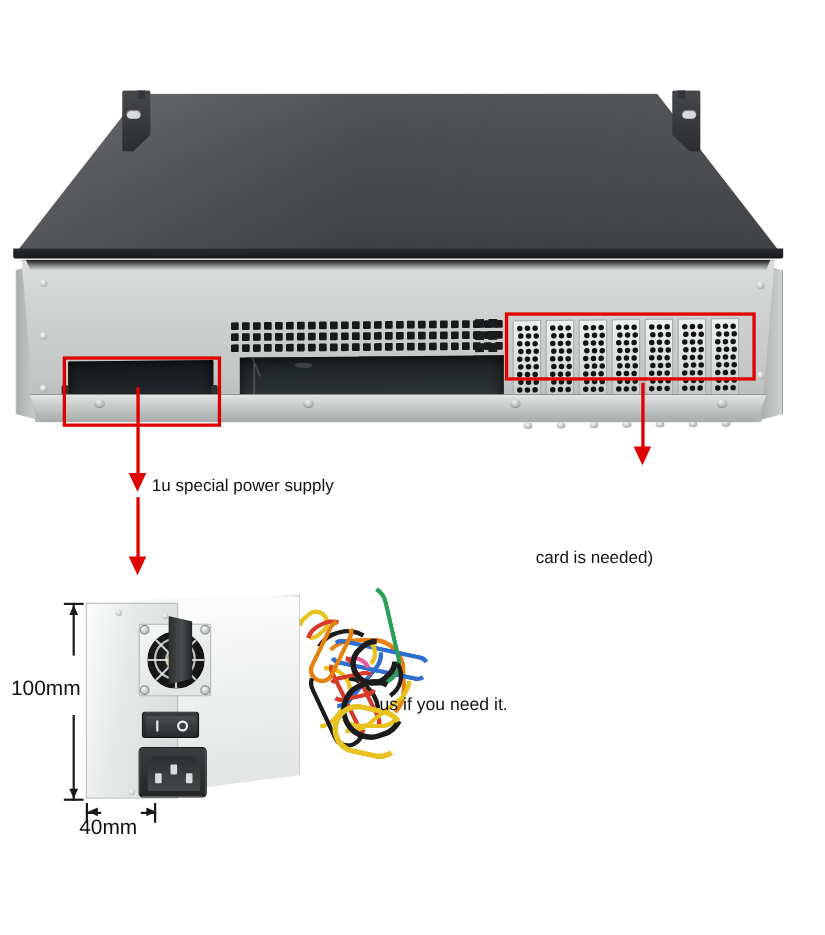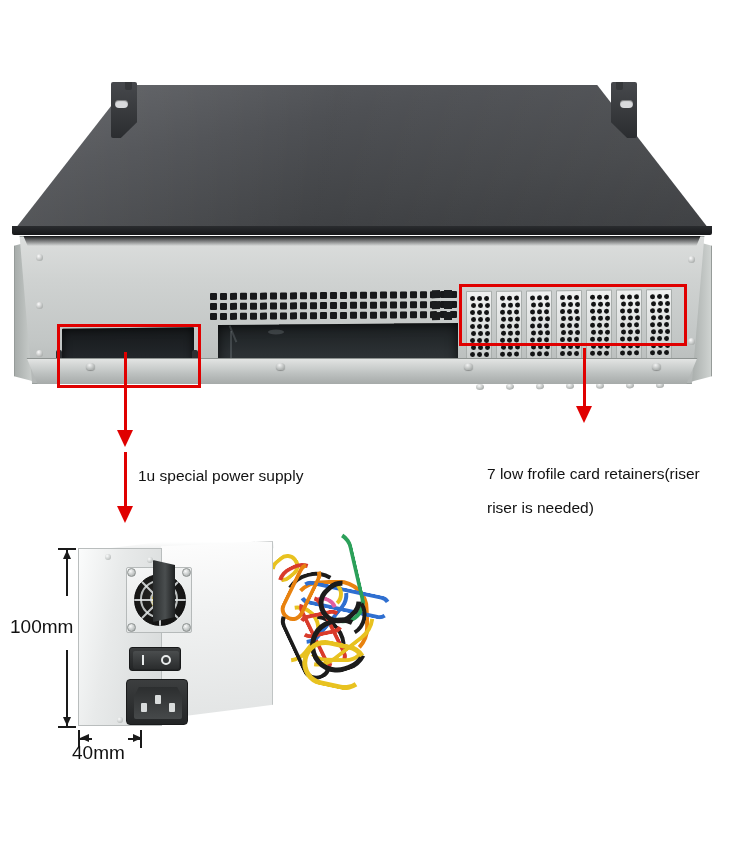--- a/index.html
+++ b/index.html
@@ -613,24 +613,23 @@
 
   <div class="arrow-line" style="left:124px; top:352px; height:82px;"></div>
   <div class="arrow-head" style="left:117px; top:430px;"></div>
 
   <div class="arrow-line" style="left:124px; top:452px; height:58px;"></div>
   <div class="arrow-head" style="left:117px; top:506px;"></div>
 
   <div class="arrow-line" style="left:583px; top:348px; height:62px;"></div>
   <div class="arrow-head" style="left:576px; top:406px;"></div>
 
-  <div class="anno-text" style="left:138px; top:427px;margin-top:34px;">1u special power supply</div>
-
-  <div class="anno-text" style="left:487px; top:459px;">7 low frofile card retainers(riser</div>
-  <div class="anno-text" style="left:487px; top:493px;">riser is needed)</div>
+  <div class="anno-text" style="left:138px; top:427px;">1u special power supply</div>
+
+  <div class="anno-text" style="left:487px; top:493px;">card is needed)</div>
 
   <div id="psu-photo">
 
     <div class="cables" id="cables">
         <div class="cable" style="left: 2px; top: 14px; width: 30px; height: 24px; border-width: 4px; border-top-color: rgb(232, 194, 32); border-right-color: rgb(232, 194, 32); border-bottom-color: rgb(232, 194, 32); transform: rotate(-40deg);"></div>
         <div class="cable" style="left: 9px; top: 22px; width: 46px; height: 42px; border-width: 4px; border-top-color: rgb(217, 59, 43); border-right-color: transparent; border-bottom-color: transparent; transform: rotate(-27deg);"></div>
         <div class="cable" style="left: 16px; top: 30px; width: 62px; height: 60px; border-width: 4px; border-top-color: rgb(28, 28, 28); border-right-color: transparent; border-bottom-color: transparent; transform: rotate(-14deg);"></div>
         <div class="cable" style="left: 23px; top: 38px; width: 78px; height: 78px; border-width: 4px; border-top-color: rgb(232, 130, 15); border-right-color: rgb(232, 130, 15); border-bottom-color: transparent; transform: rotate(-1deg);"></div>
         <div class="cable" style="left: 30px; top: 46px; width: 94px; height: 24px; border-width: 4px; border-top-color: rgb(47, 111, 208); border-right-color: transparent; border-bottom-color: rgb(47, 111, 208); transform: rotate(12deg);"></div>
         <div class="cable" style="left: 37px; top: 54px; width: 30px; height: 42px; border-width: 4px; border-top-color: rgb(228, 95, 160); border-right-color: transparent; border-bottom-color: transparent; transform: rotate(25deg);"></div>
@@ -730,18 +729,19 @@
   <div class="dim-line" style="left:66px; top:650px; width:2px; height:78px;"></div>
   <div class="dim-cap" style="left:58px; top:726px; width:18px; height:2px;"></div>
   <div class="dim-text" style="left:10px; top:616px;">100mm</div>
 
   <div class="dim-cap" style="left:78px; top:730px; width:2px; height:18px;"></div>
   <div class="dim-line" style="left:78px; top:738px; width:14px; height:2px;"></div>
   <div class="dim-line" style="left:128px; top:738px; width:14px; height:2px;"></div>
   <div class="dim-cap" style="left:140px; top:730px; width:2px; height:18px;"></div>
   <div class="dim-text" style="left:72px; top:742px;">40mm</div>
 
+  <div class="body-text" style="left:345px; top:624px;">us if you need it.</div>
 
 <div class="dim-arrow" style="left: 63px; top: 550px; border-left: 4px solid transparent; border-right: 4px solid transparent; border-bottom: 9px solid rgb(26, 26, 26);"></div>
     <div class="dim-arrow" style="left: 63px; top: 717px; border-left: 4px solid transparent; border-right: 4px solid transparent; border-top: 9px solid rgb(26, 26, 26);"></div>
     <div class="dim-arrow" style="left: 80px; top: 734px; border-top: 4px solid transparent; border-bottom: 4px solid transparent; border-right: 9px solid rgb(26, 26, 26);"></div>
     <div class="dim-arrow" style="left: 133px; top: 734px; border-top: 4px solid transparent; border-bottom: 4px solid transparent; border-left: 9px solid rgb(26, 26, 26);"></div>
   </div>
 
 </body></html>

